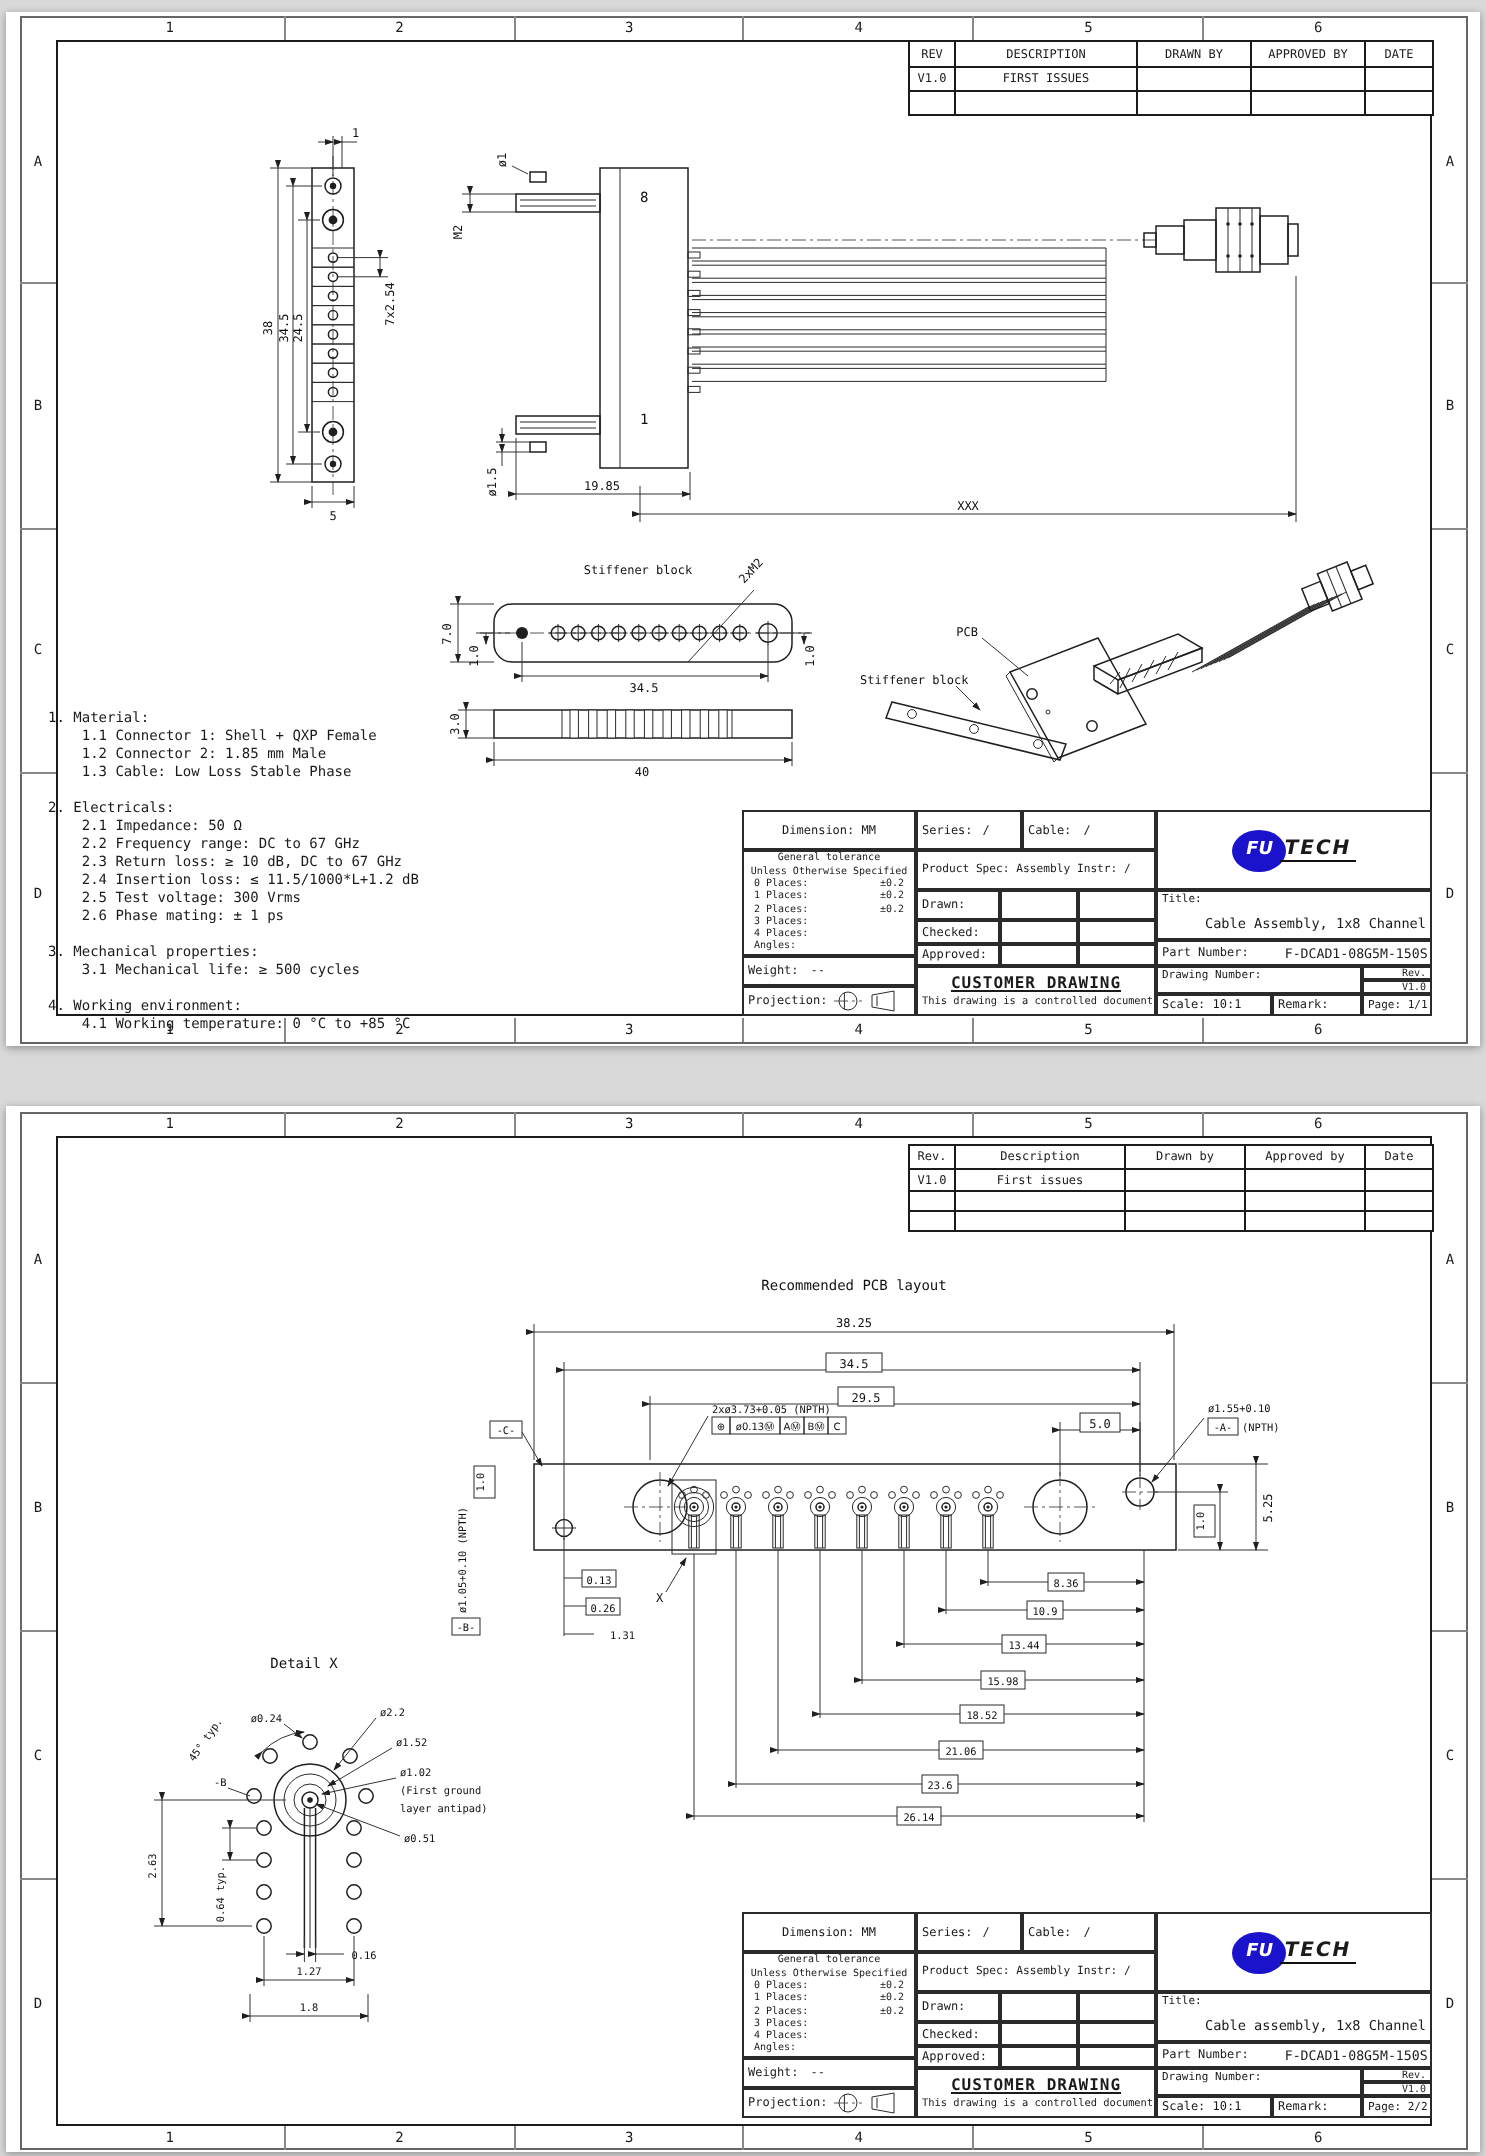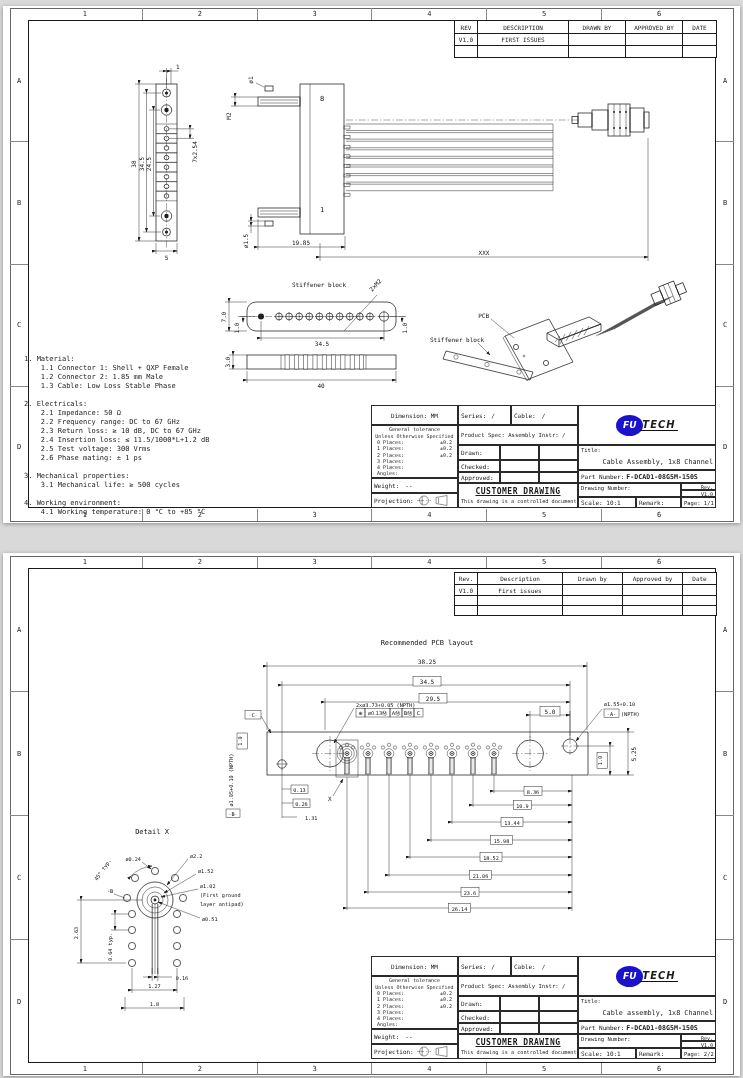--- a/index.html
+++ b/index.html
@@ -21,21 +21,21 @@
 .tb{position:absolute;width:345px;height:103px;background:#fff;font-size:6px}
 .tbc{position:absolute;border:1px solid #2a2a2a;display:flex;align-items:center;padding:0 2px;overflow:hidden;white-space:nowrap}
 .tbc.blk{display:block}
 .cen{width:100%;text-align:center}
 .tolhead{font-size:5px;text-align:center;line-height:6.5px}
 .tolrow{display:flex;justify-content:space-between;font-size:5px;line-height:6.3px;padding:0 3px}
 .cd{font-size:8px;font-weight:bold;text-decoration:underline;letter-spacing:.5px;margin-top:3px}
 .cd2{font-size:5.2px;margin-top:2px}
 .lbl-top{position:absolute;top:1px;left:2px;font-size:5.5px}
 .title-text{width:100%;text-align:right;font-size:6.8px;margin-top:12px}
-.pn{font-weight:bold;font-size:6.6px;margin-left:2px}
+.pn{font-weight:normal;font-size:6.6px;margin-left:18px}
 .logo{display:flex;align-items:center;justify-content:center;width:100%}
 .logo-ell{width:27px;height:21px;background:#1b12cc;border-radius:50%;display:flex;align-items:center;justify-content:center;color:#fff;font-style:italic;font-weight:bold;font-size:9px;font-family:"DejaVu Sans",sans-serif}
 .logo-tech{font-style:italic;font-weight:bold;font-size:10px;letter-spacing:1px;border-bottom:1.6px solid #111;margin-left:-3px;padding:0 2px;font-family:"DejaVu Sans",sans-serif}
 svg.ovl{position:absolute;left:0;top:0}
 .ln{stroke:#1f1f1f;stroke-width:.75;fill:none}
 .lnt{stroke:#2a2a2a;stroke-width:.5;fill:none}
 .dim{stroke:#333;stroke-width:.5;fill:none}
 .cl{stroke:#444;stroke-width:.45;fill:none;stroke-dasharray:7 2 1.5 2}
 .fillk{fill:#1f1f1f;stroke:none}
 .wh{fill:#fff}

